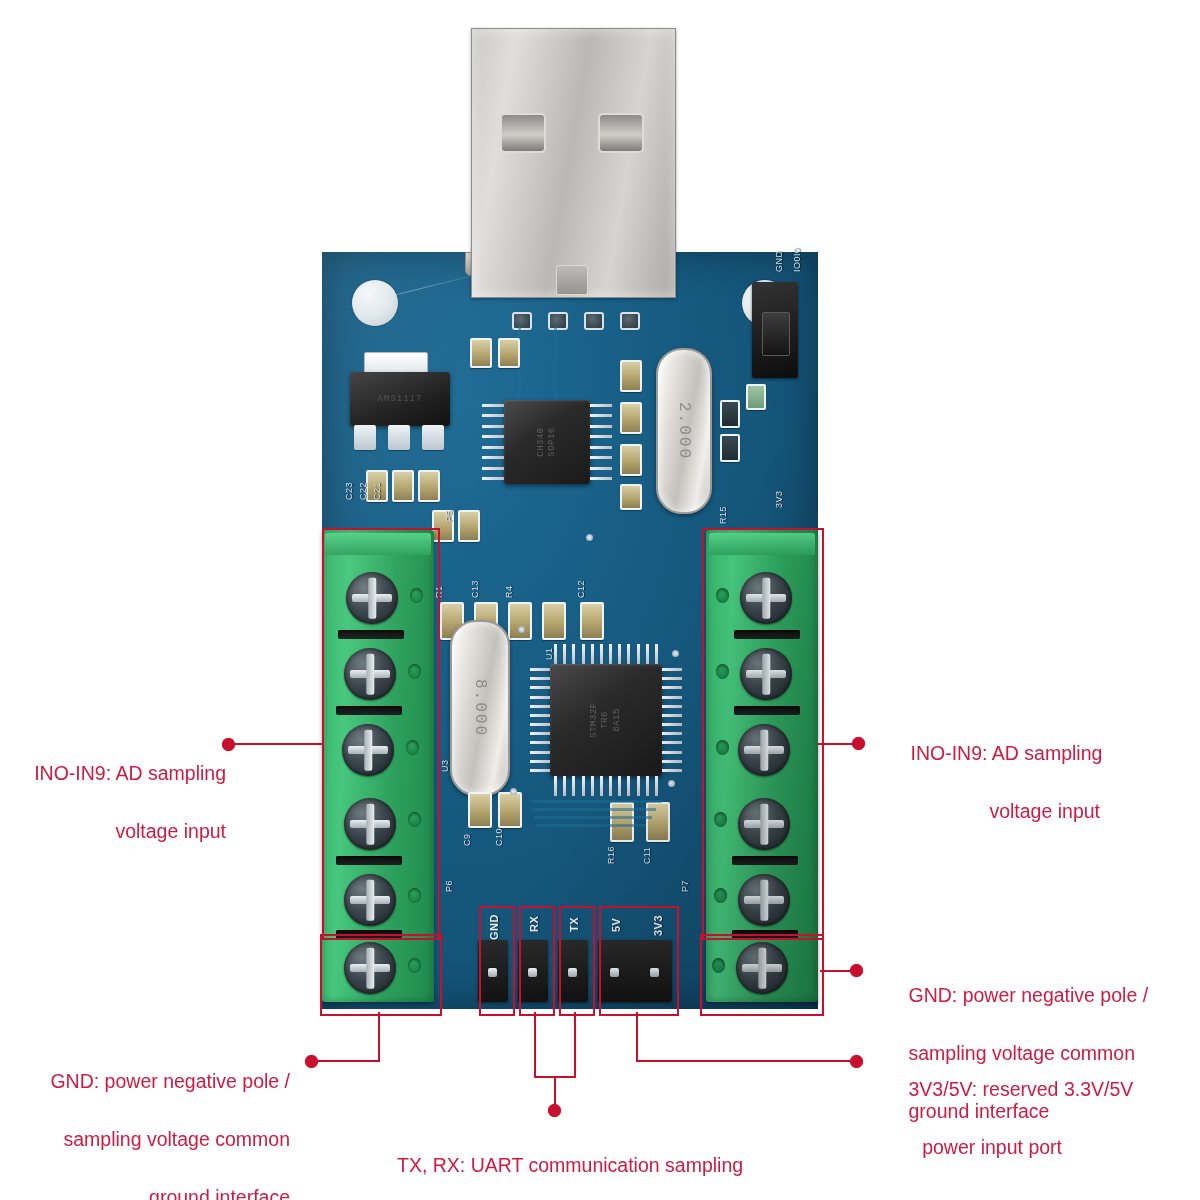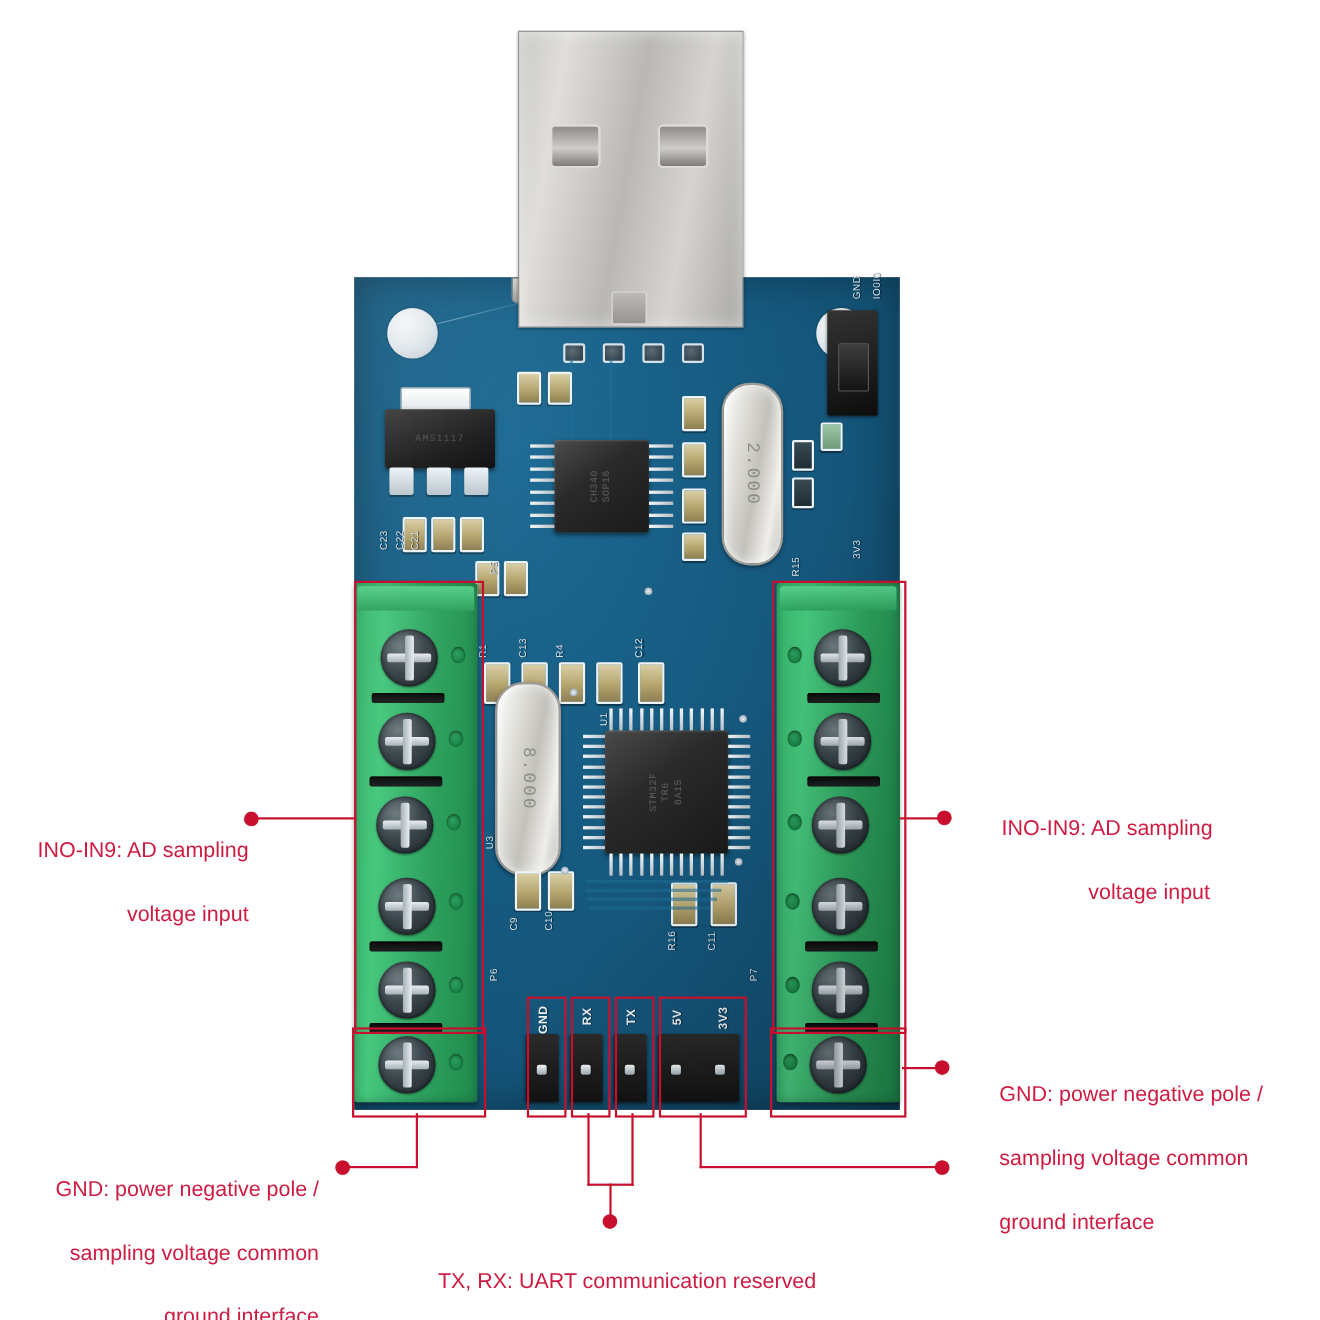--- a/index.html
+++ b/index.html
@@ -510,24 +510,28 @@
     <div class="dot abs" style="left:305px;top:1055px;"></div>
     <div class="cal r abs" style="left:0px;top:1038px;width:290px;">
       <span>GND: power negative pole /</span><br>
       <span>sampling voltage common</span><br>
       <span>ground interface</span>
     </div>
 
     <div class="ln vt abs" style="left:636px;top:1012px;height:50px;"></div>
     <div class="ln hz abs" style="left:636px;top:1060px;width:216px;"></div>
     <div class="dot abs" style="left:850px;top:1055px;"></div>
+    <div class="cal l abs" style="left:876px;top:1046px;width:300px;">
+      <span>3V3/5V: reserved 3.3V/5V</span><br>
+      <span class="abs" style="right:114px;">power input port</span>
+    </div>
 
     <div class="ln vt abs" style="left:534px;top:1012px;height:66px;"></div>
     <div class="ln vt abs" style="left:574px;top:1012px;height:66px;"></div>
     <div class="ln hz abs" style="left:534px;top:1076px;width:42px;"></div>
     <div class="ln vt abs" style="left:554px;top:1076px;height:32px;"></div>
     <div class="dot abs" style="left:548px;top:1104px;"></div>
     <div class="cal c abs" style="left:300px;top:1122px;width:508px;">
-      <span>TX, RX: UART communication reserved</span>
+      <span>TX, RX: UART communication sampling</span>
     </div>
 
   </div>
 </div>
 
 </body></html>

